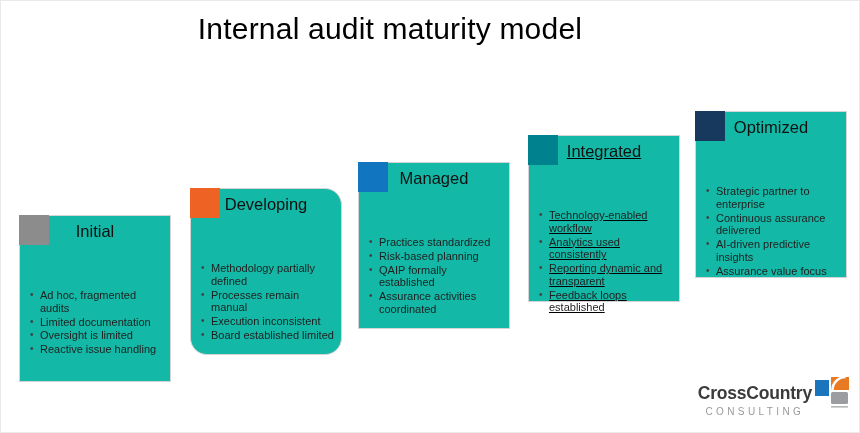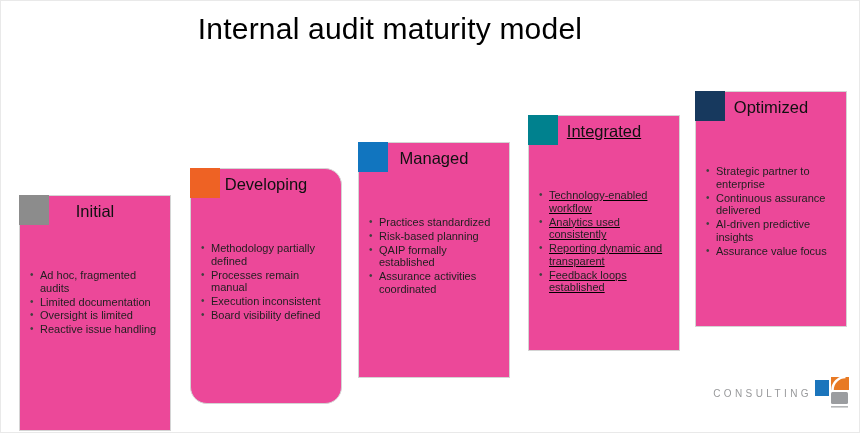--- a/index.html
+++ b/index.html
@@ -6,22 +6,22 @@
   body{
     width:860px;height:433px;background:#ffffff;position:relative;overflow:hidden;
     font-family:"Liberation Sans", sans-serif;
     box-shadow: inset 0 0 0 1px #e9e9e9;
   }
   .page-title{
     position:absolute;top:12px;left:0;width:780px;margin:0;
     text-align:center;font-size:30px;font-weight:400;color:#000;letter-spacing:.2px;
   }
   .stage-card{
-    position:absolute;width:152px;height:236px;background:#ec4899;
-    border:1px solid #d4d4d4;box-sizing:border-box;
+    position:absolute;width:152px;height:167px;background:#14b8a6;
+    border:1px solid #d4d4d4;box-sizing:border-box;margin-top:20px;
   }
   .stage-1{left:19px;top:195px;}
   .stage-2{left:190px;top:168px;border-radius:17px;}
   .stage-3{left:358px;top:142px;}
   .stage-4{left:528px;top:115px;text-decoration:underline;}
   .stage-5{left:695px;top:91px;}
   .stage-head{position:relative;height:30px;display:flex;align-items:center;justify-content:center;}
   .swatch{position:absolute;top:-1px;left:-1px;width:30px;height:30px;}
   .stage-title{font-size:16.5px;color:#111;white-space:nowrap;}
   .stage-bullets{list-style:none;margin:43px 0 0;padding:0 4px 0 9px;}
@@ -58,21 +58,21 @@
 
 <div class="stage-card stage-2">
   <div class="stage-head">
     <span class="swatch" style="background-color: rgb(238, 98, 36);"></span>
     <span class="stage-title">Developing</span>
   </div>
   <ul class="stage-bullets">
     <li>Methodology partially defined</li>
     <li>Processes remain manual</li>
     <li>Execution inconsistent</li>
-    <li>Board visibility defined</li>
+    <li>Board established limited</li>
   </ul>
 </div>
 
 <div class="stage-card stage-3">
   <div class="stage-head">
     <span class="swatch" style="background-color: rgb(17, 117, 191);"></span>
     <span class="stage-title">Managed</span>
   </div>
   <ul class="stage-bullets">
     <li>Practices standardized</li>
@@ -103,20 +103,21 @@
   <ul class="stage-bullets">
     <li>Strategic partner to enterprise</li>
     <li>Continuous assurance delivered</li>
     <li>AI-driven predictive insights</li>
     <li>Assurance value focus</li>
   </ul>
 </div>
 
 <div class="brand-logo">
   <div class="brand-text">
+    <span class="brand-name">CrossCountry</span>
     <span class="brand-sub">CONSULTING</span>
   </div>
   <svg class="brand-mark" width="34" height="32" viewBox="0 0 34 32" xmlns="http://www.w3.org/2000/svg">
     <rect x="16" y="1" width="18" height="13" style="fill: rgb(232, 122, 36);"></rect>
     <path d="M17.5 14 A 13 13 0 0 1 30.5 1" fill="none" stroke="#ffffff" stroke-width="2.6"></path>
     <rect x="0" y="4" width="14" height="16" style="fill: rgb(27, 117, 188);"></rect>
     <rect x="16" y="16" width="17" height="12" rx="1.5" style="fill: rgb(155, 157, 160);"></rect>
     <rect x="16" y="30" width="17" height="1.6" style="fill: rgb(179, 181, 183);"></rect>
   </svg>
 </div>

